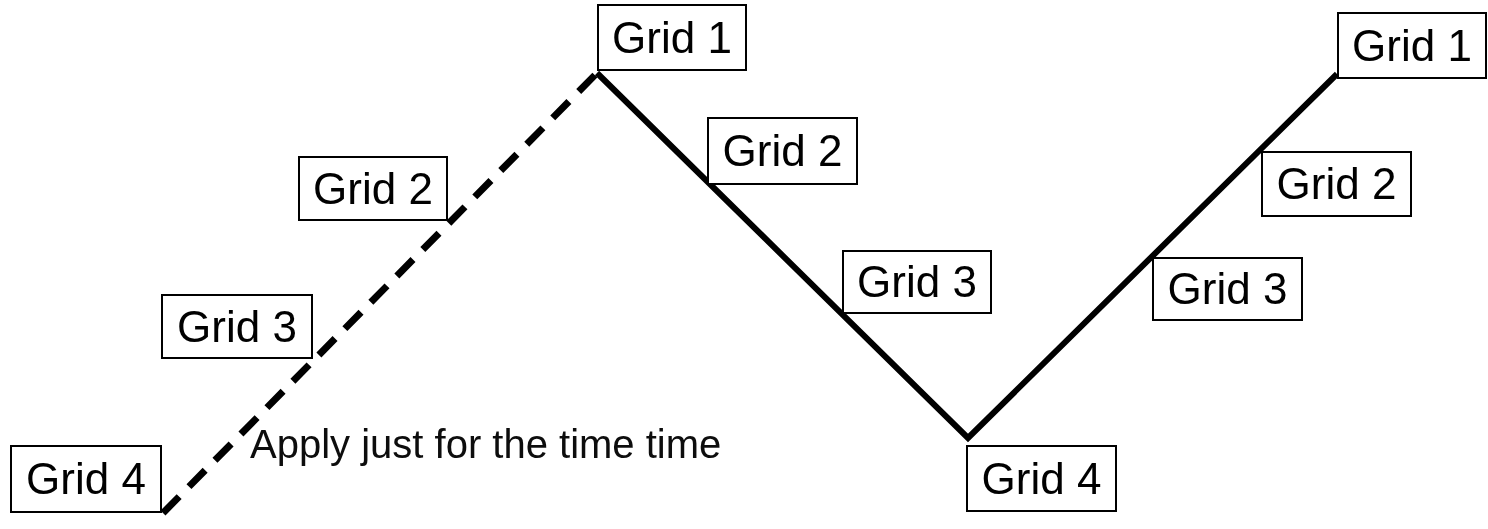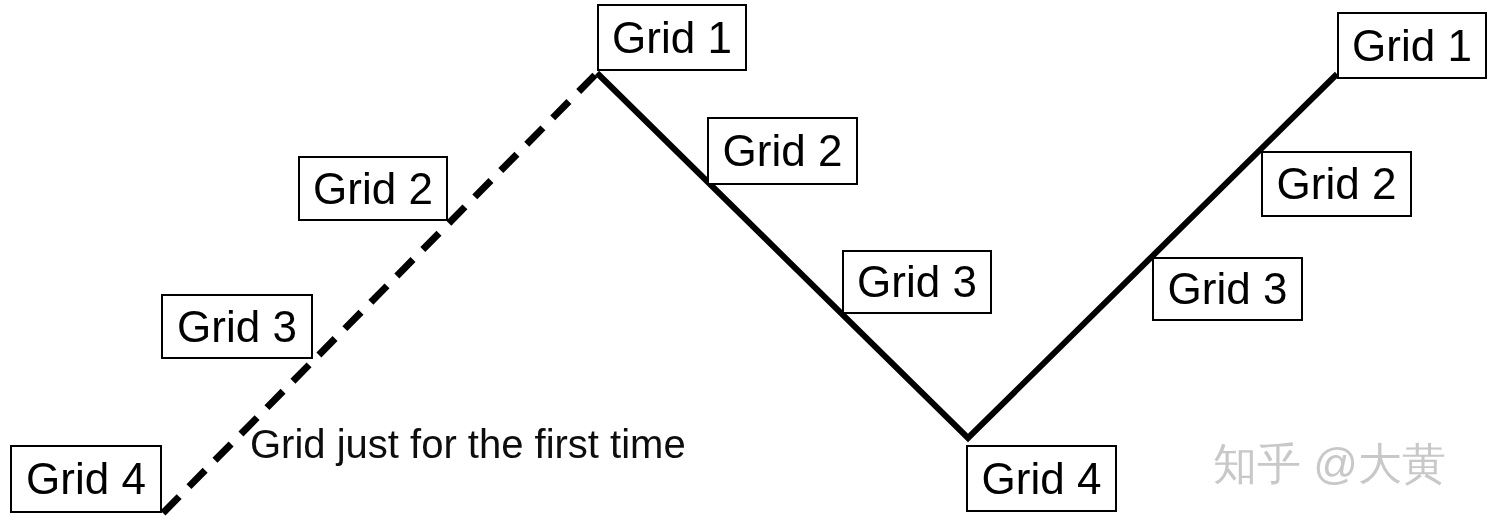--- a/index.html
+++ b/index.html
@@ -74,17 +74,16 @@
 
   <div class="gridbox" style="left: 597px; top: 4px; width: 150px; height: 67px; border-color: rgb(0, 0, 0); background: rgb(255, 255, 255); color: rgb(0, 0, 0);">Grid 1</div>
   <div class="gridbox" style="left: 707px; top: 117px; width: 151px; height: 68px; border-color: rgb(0, 0, 0); background: rgb(255, 255, 255); color: rgb(0, 0, 0);">Grid 2</div>
   <div class="gridbox" style="left: 842px; top: 250px; width: 150px; height: 64px; border-color: rgb(0, 0, 0); background: rgb(255, 255, 255); color: rgb(0, 0, 0);">Grid 3</div>
   <div class="gridbox" style="left: 966px; top: 445px; width: 151px; height: 67px; border-color: rgb(0, 0, 0); background: rgb(255, 255, 255); color: rgb(0, 0, 0);">Grid 4</div>
 
   <div class="gridbox" style="left: 1152px; top: 257px; width: 151px; height: 64px; border-color: rgb(0, 0, 0); background: rgb(255, 255, 255); color: rgb(0, 0, 0);">Grid 3</div>
   <div class="gridbox" style="left: 1261px; top: 151px; width: 151px; height: 66px; border-color: rgb(0, 0, 0); background: rgb(255, 255, 255); color: rgb(0, 0, 0);">Grid 2</div>
   <div class="gridbox" style="left: 1337px; top: 12px; width: 150px; height: 67px; border-color: rgb(0, 0, 0); background: rgb(255, 255, 255); color: rgb(0, 0, 0);">Grid 1</div>
 
-  <div class="annotation">Grid just for the first time</div>
+  <div class="annotation">Apply just for the time time</div>
 
-  <div class="watermark" style="color: rgb(200, 200, 200);">知乎 @大黄</div>
 
 </div>
 
 </body></html>

